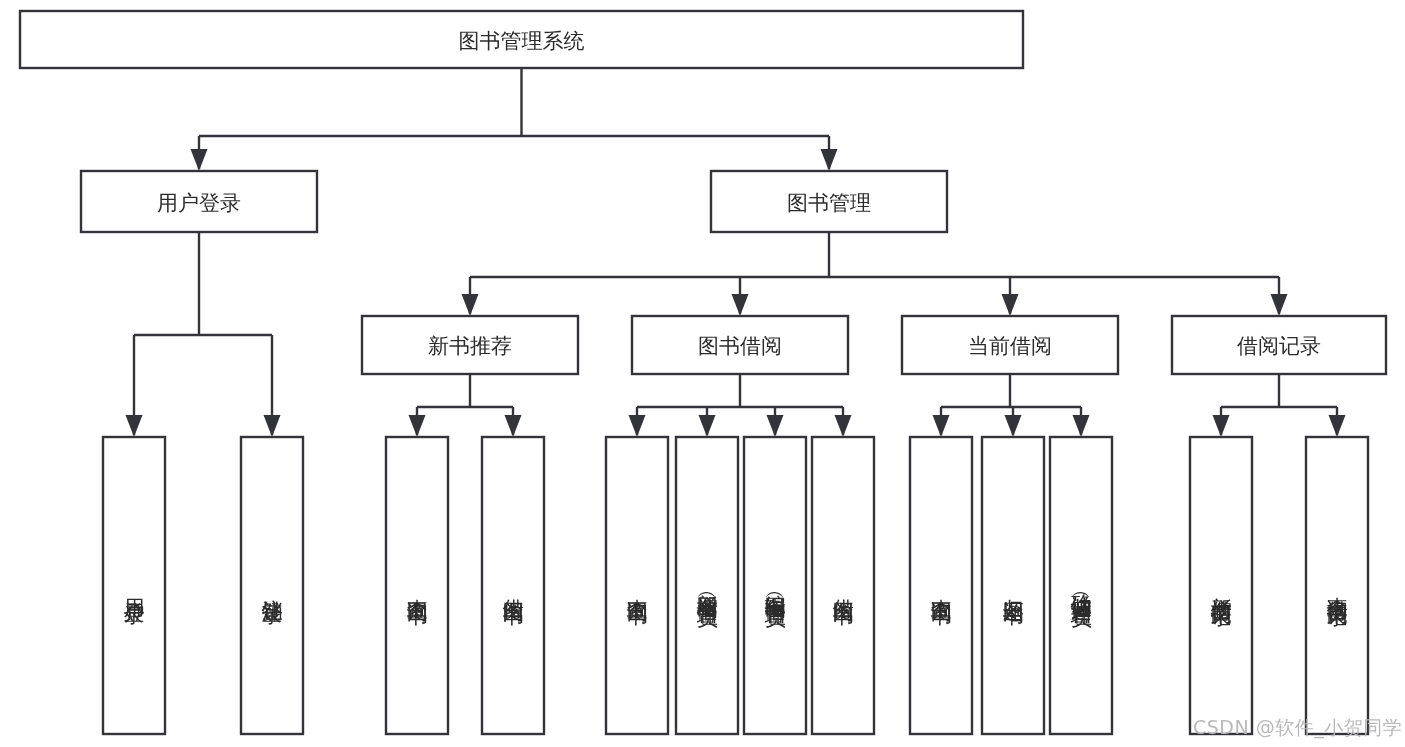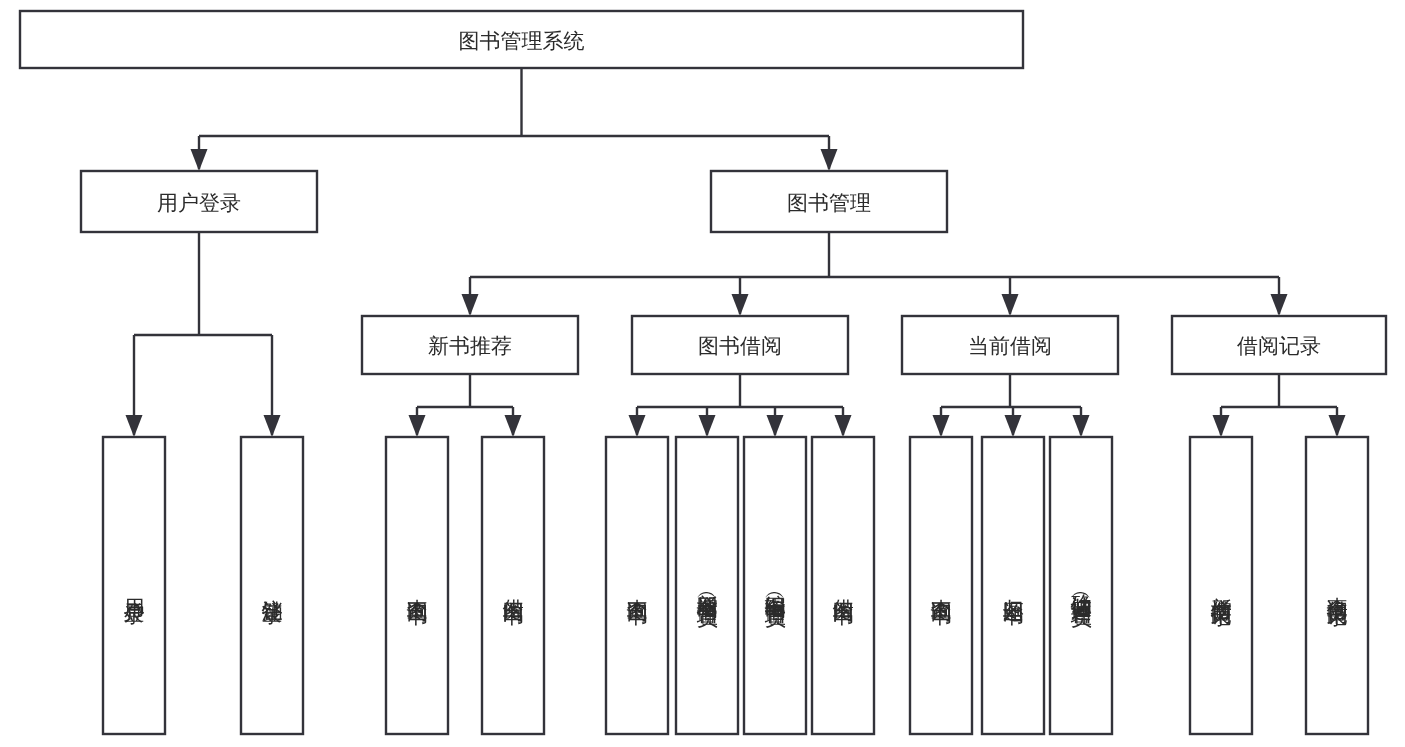--- a/index.html
+++ b/index.html
@@ -204,14 +204,15 @@
         <span class="leaf-label">确认归还（管理员）</span>
       </div>
       <div class="leaf-label-holder" style="left: 1190px; top: 437px; width: 62px; height: 297px;">
         <span class="leaf-label">新增借阅记录</span>
       </div>
       <div class="leaf-label-holder" style="left: 1306px; top: 437px; width: 62px; height: 297px;">
         <span class="leaf-label">查询借阅记录</span>
       </div>
     </div>
 
+  <div class="watermark" style="left: 1193px; top: 715px;">CSDN @软件_小贺同学</div>
 
 </div>
 
 </body></html>

